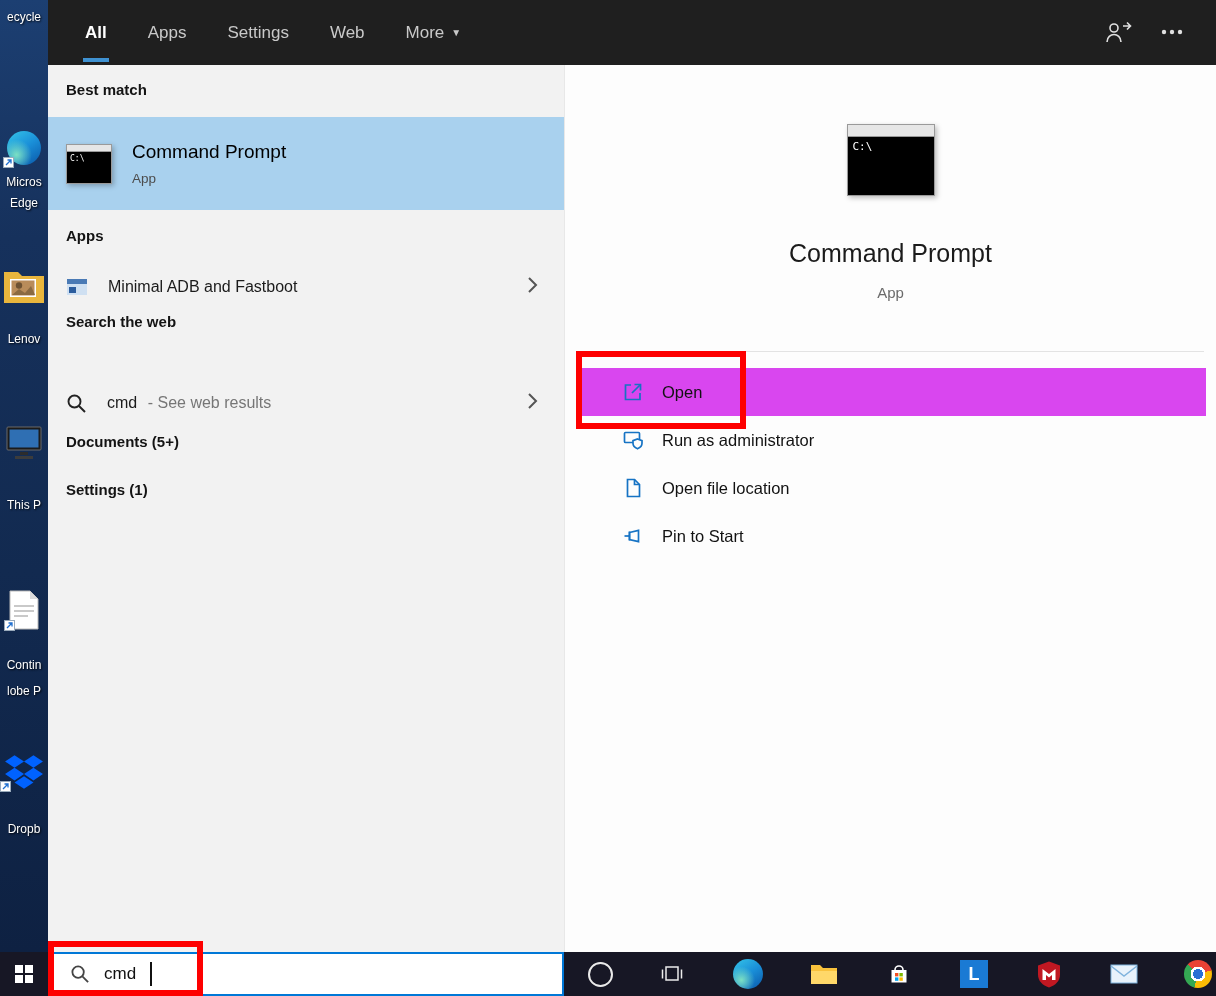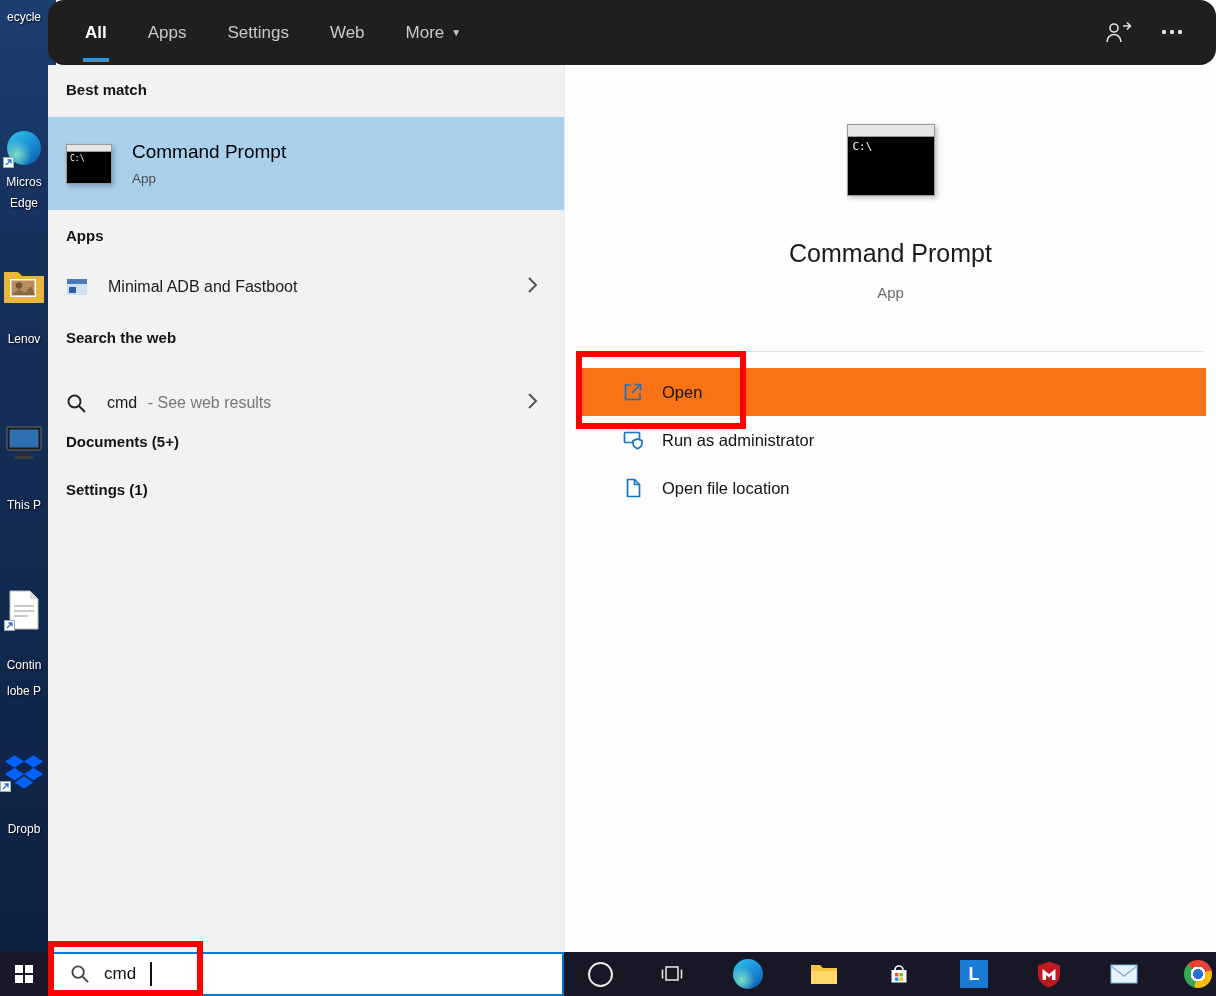--- a/index.html
+++ b/index.html
@@ -13,21 +13,21 @@
   .dt-label { position:absolute; left:0; width:48px; text-align:center; color:#fff; font-size:12px;
     text-shadow:1px 1px 2px rgba(0,0,0,.9); white-space:nowrap; }
   .dt-icon { position:absolute; }
   .shortcut-badge { position:absolute; width:11px; height:11px; background:#fff; border:1px solid #9ab;
     display:flex; align-items:center; justify-content:center; }
   .edge-ball { width:34px; height:34px; border-radius:50%;
     background:radial-gradient(circle at 28% 70%, #7ce0c3 0%, rgba(0,0,0,0) 45%),
                linear-gradient(145deg,#35c5e8 0%,#1a8fd8 50%,#0a57a8 100%); }
 
   
-  .top-bar { position:absolute; left:48px; top:0; width:1168px; height:65px; background:#1f1f1f;border-radius:16px; }
+  .top-bar { position:absolute; left:48px; top:0; width:1168px; height:65px; background:#1f1f1f; }
   .tabs { position:absolute; left:37px; top:0; height:65px; display:flex; gap:41px; }
   .tab { position:relative; height:65px; display:flex; align-items:center; color:#c9c9c9; font-size:17px; cursor:pointer; }
   .tab.active { color:#fff; font-weight:700; }
   .tab.active::after { content:""; position:absolute; left:-2px; right:-2px; bottom:3px; height:4px; background:#3f92d2; }
   .tab .caret { font-size:10px; margin-left:7px; color:#c9c9c9; }
   .topbar-btn { position:absolute; top:12px; width:40px; height:40px; display:flex; align-items:center; justify-content:center; cursor:pointer; }
 
   
   .left-panel { position:absolute; left:48px; top:65px; width:516px; height:887px; background:#f2f2f2; }
   .section-header { position:absolute; left:18px; font-size:15px; font-weight:700; color:#141414; }
@@ -49,21 +49,21 @@
 
   
   .right-panel { position:absolute; left:564px; top:65px; width:652px; height:887px; background:#fdfdfd; border-left:1px solid #e8e8e8; }
   .cmd-big { position:absolute; left:50%; margin-left:-44px; top:59px; width:88px; height:72px; }
   .cmd-big .bar { height:12px; }
   .cmd-big .body { font-size:11px; padding:3px 5px; }
   .preview-title { position:absolute; top:174px; width:100%; text-align:center; font-size:25px; color:#1b1b1b; }
   .preview-sub { position:absolute; top:219px; width:100%; text-align:center; font-size:15px; color:#6b6b6b; }
   .preview-divider { position:absolute; left:14px; right:12px; top:286px; height:1px; background:#e3e3e3; }
   .action-row { position:absolute; left:14px; right:10px; height:48px; display:flex; align-items:center; gap:17px; padding-left:42px; cursor:pointer; }
-  .action-row.highlight { background:#f97316; }
+  .action-row.highlight { background:#d946ef; }
   .action-label { font-size:16.5px; color:#121212; }
 
   
   .taskbar { position:absolute; left:0; top:952px; width:1216px; height:44px; background:#171725; }
   .tb-btn { position:absolute; top:0; width:48px; height:44px; display:flex; align-items:center; justify-content:center; cursor:pointer; }
   .search-field { position:absolute; left:48px; top:0; width:516px; height:44px; background:#fff;
     border:2px solid #0078d7; display:flex; align-items:center; padding-left:20px; gap:14px; cursor:text; }
   .search-text { font-size:17px; color:#111; }
   .caret-bar { width:2px; height:24px; background:#111; }
   .cortana-ring { width:25px; height:25px; border:2.5px solid #eaeaea; border-radius:50%; }
@@ -210,21 +210,21 @@
         <rect x="3" y="10" width="7" height="6" fill="#2c5d9e"></rect>
       </svg>
       <span class="list-label">Minimal ADB and Fastboot</span>
       <span class="row-chevron">
         <svg width="12" height="20" viewBox="0 0 12 20" fill="none" stroke="#555" stroke-width="2">
             <path d="M3 3l7 7-7 7"></path>
           </svg>
       </span>
     </div>
 
-    <div class="section-header" style="top:264px">Search the web</div>
+    <div class="section-header" style="top:248px">Search the web</div>
 
     <div class="result-row list-row" style="top:314px; height:48px">
       <svg width="21" height="21" viewBox="0 0 21 21" fill="none" stroke="#222" stroke-width="1.9">
         <circle cx="8.5" cy="8.5" r="6"></circle>
           <line x1="13" y1="13" x2="19" y2="19"></line>
       </svg>
       <span>
         <span class="list-label">cmd</span>
         <span class="list-suffix">- See web results</span>
       </span>
@@ -266,20 +266,28 @@
     </div>
 
     <div class="action-row" style="top:399px">
       <svg width="24" height="24" viewBox="0 0 24 24" fill="none" stroke="#1673c4" stroke-width="1.7">
         <path d="M6.5 3.5h7l5 5v12h-12z"></path>
           <path d="M13.5 3.5v5h5"></path>
       </svg>
       <span class="action-label">Open file location</span>
     </div>
 
+    <div class="action-row" style="top:447px">
+      <svg width="24" height="24" viewBox="0 0 24 24" fill="none" stroke="#1673c4" stroke-width="1.7">
+        <path d="M3.5 12h5"></path>
+          <path d="M8.5 7.5v9"></path>
+          <path d="M8.5 8.5l9-2.2v11.4l-9-2.2z"></path>
+      </svg>
+      <span class="action-label">Pin to Start</span>
+    </div>
 
   </div>
 
   <div class="taskbar">
     <div class="tb-btn" style="left:0">
       <svg width="18" height="18" viewBox="0 0 18 18" fill="#fff">
         <rect width="8" height="8"></rect>
           <rect x="10" width="8" height="8"></rect>
           <rect y="10" width="8" height="8"></rect>
           <rect x="10" y="10" width="8" height="8"></rect>

